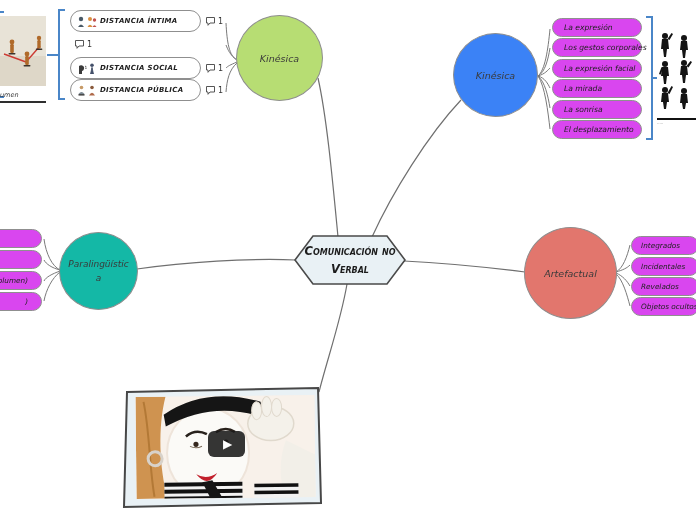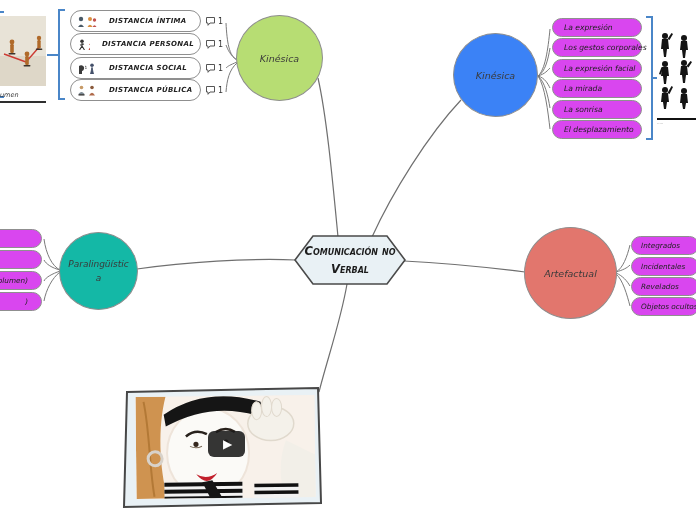--- a/index.html
+++ b/index.html
@@ -18,21 +18,21 @@
   .c-art{left:524px;top:227px;width:93px;height:92px;background:#e2766d;font-size:9.5px;}
 
   
   .central-label{position:absolute;left:295px;top:236px;width:110px;height:48px;display:flex;
     flex-direction:column;align-items:center;justify-content:center;font-variant:small-caps;
     font-style:italic;font-weight:bold;font-size:11.5px;color:#1c1c1c;line-height:1.6;}
 
   
   .pb-row{position:absolute;left:70px;width:160px;height:22px;display:flex;align-items:center;}
   .pb-row .bubble{width:131px;height:22px;background:#fff;border:1.2px solid #8f8f8f;
-    border-radius:11px;display:flex;align-items:center;gap:12px;padding:0 6px;box-sizing:border-box;}
+    border-radius:11px;display:flex;align-items:center;gap:3px;padding:0 6px;box-sizing:border-box;}
   .pb-row .lbl{font-variant:small-caps;font-style:italic;font-weight:bold;font-size:7px;
     letter-spacing:.3px;color:#222;white-space:nowrap;}
   .comment{display:flex;align-items:center;gap:2px;margin-left:4px;}
   .comment .cnt{font-size:8px;color:#333;}
 
   
   .ib{position:absolute;background:#d946ef;border:1.1px solid #8f8f8f;border-radius:10px;
       display:flex;align-items:center;font-style:italic;color:#222;box-sizing:border-box;
       white-space:nowrap;}
   .kb{left:552px;width:90px;height:19px;font-size:7.6px;padding-left:11px;}
@@ -141,29 +141,20 @@
     </div>
     <div class="comment">
       <svg width="11" height="10">
         <path d="M1.5,1.5 h8 v5.5 h-4.5 l-2,2.3 v-2.3 h-1.5 z" fill="#fff" stroke="#555" stroke-width="1"></path>
       </svg>
       <span class="cnt">1</span>
     </div>
   </div>
 
   <div class="pb-row" style="top:33px">
-    <div class="bubble">
-      <svg width="20" height="11">
-        <circle cx="5" cy="2.2" r="1.8" fill="#333"></circle>
-          <path d="M5,4 L5,7 L2.5,11 M5,7 L7.5,11 M3,6 L7,5" stroke="#333" stroke-width="1.1" fill="none"></path>
-        <circle cx="15" cy="2.2" r="1.8" fill="#c0392b"></circle>
-          <path d="M15,4 L14,8 L12,11 M14,8 L17,10.5 M12.5,5.5 L17.5,4.5" stroke="#c0392b" stroke-width="1.1" fill="none"></path>
-      </svg>
-      <span class="lbl">DISTANCIA PERSONAL</span>
-    </div>
     <div class="comment">
       <svg width="11" height="10">
         <path d="M1.5,1.5 h8 v5.5 h-4.5 l-2,2.3 v-2.3 h-1.5 z" fill="#fff" stroke="#555" stroke-width="1"></path>
       </svg>
       <span class="cnt">1</span>
     </div>
   </div>
 
   <div class="pb-row" style="top:57px">
     <div class="bubble">

